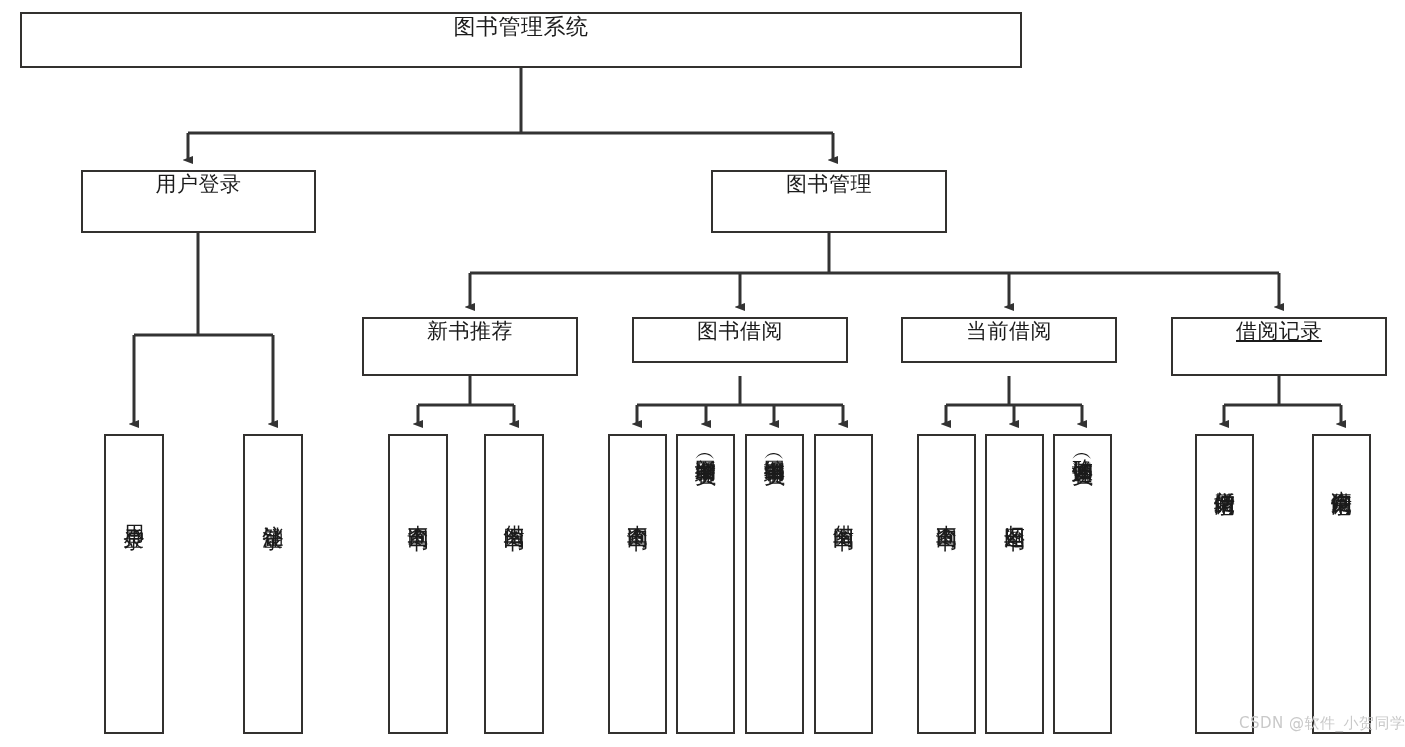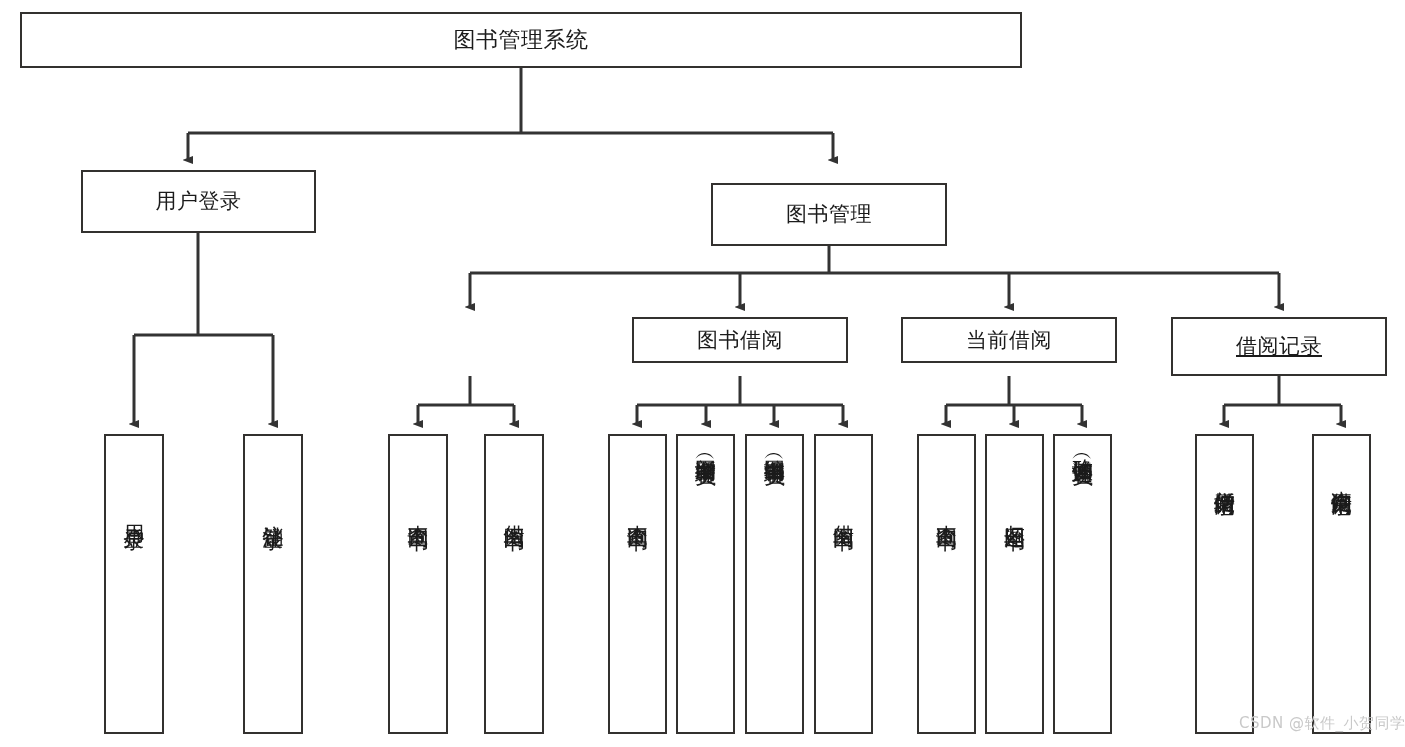--- a/index.html
+++ b/index.html
@@ -25,21 +25,20 @@
     width: 1405px;
     height: 747px;
     pointer-events: none;
   }
   .node {
     position: absolute;
     box-sizing: border-box;
     background: #ffffff;
     border: 2px solid #33312f;
     display: flex;
-    align-items: center;
     justify-content: center;
     color: #1b1b1b;
   }
   .node .label {
     display: block;
     text-align: center;
     line-height: 1.18;
     white-space: nowrap;
   }
   .node.horiz .label {
@@ -129,24 +128,27 @@
     </g>
   </svg>
 
   <div class="node root horiz" style="left:20px; top:12px; width:1002px; height:56px;">
     <span class="label">图书管理系统</span>
   </div>
 
   <div class="node horiz" style="left:81px; top:170px; width:235px; height:63px;">
     <span class="label">用户登录</span>
   </div>
-  <div class="node horiz" style="left:711px; top:183px; width:236px; height:63px;">
+  <div class="node horiz" style="left:711px; top:170px; width:236px; height:63px;">
     <span class="label">图书管理</span>
   </div>
 
+  <div class="node horiz" style="left:362px; top:317px; width:216px; height:59px;">
+    <span class="label">新书推荐</span>
+  </div>
   <div class="node horiz" style="left:632px; top:317px; width:216px; height:46px;">
     <span class="label">图书借阅</span>
   </div>
   <div class="node horiz" style="left:901px; top:317px; width:216px; height:46px;">
     <span class="label">当前借阅</span>
   </div>
   <div class="node horiz" style="left:1171px; top:317px; width:216px; height:59px;text-decoration:underline;">
     <span class="label">借阅记录</span>
   </div>
 

